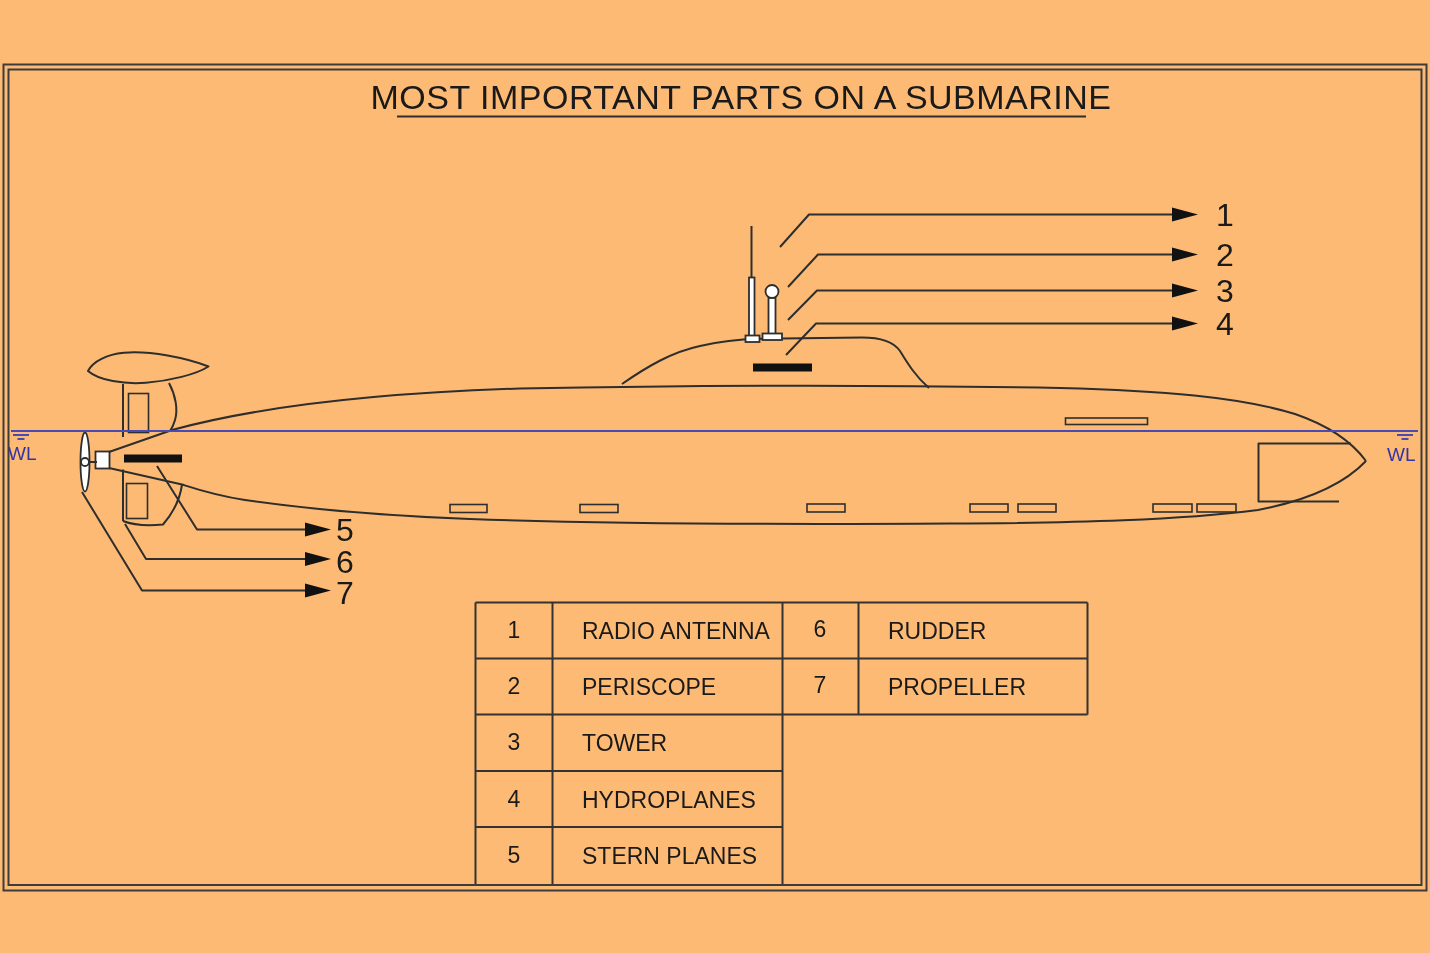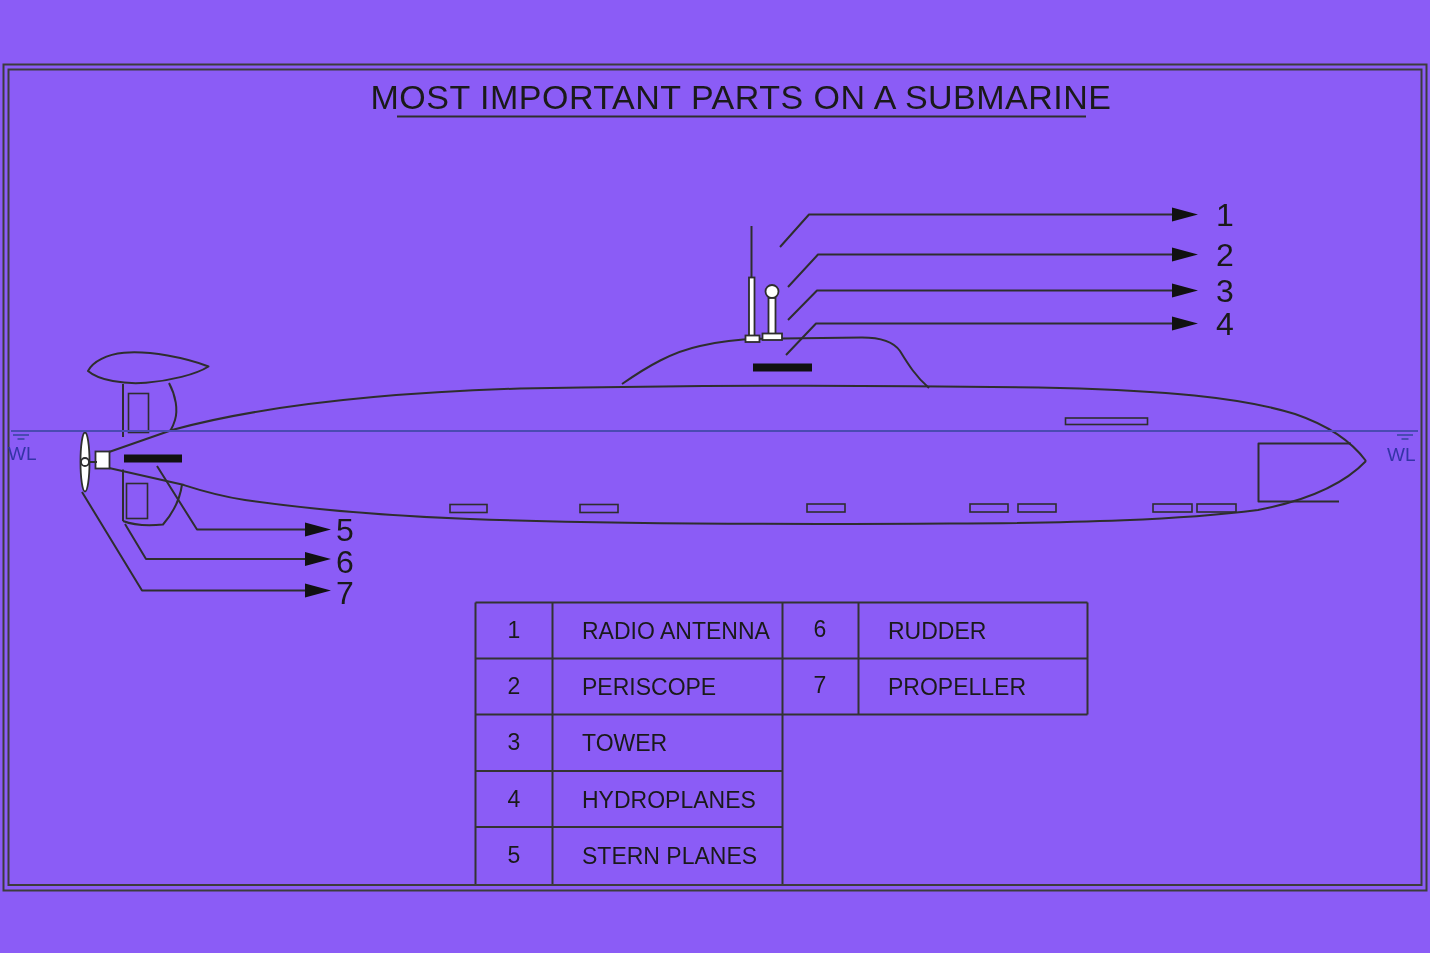--- a/index.html
+++ b/index.html
@@ -4,21 +4,21 @@
 <style>
   html, body {
     margin: 0;
     padding: 0;
     background: #ffffff;
   }
   .page {
     position: relative;
     width: 1430px;
     height: 953px;
-    background: #8b5cf6;
+    background: #fdba74;
     overflow: hidden;
     text-align: right;
   }
   svg { display: block; }
   text {
     font-family: "Liberation Sans", sans-serif;
     fill: #1a1a1a;
   }
   .t-title  { font-size: 34px; letter-spacing: 0.5px; }
   .t-num    { font-size: 32px; }

